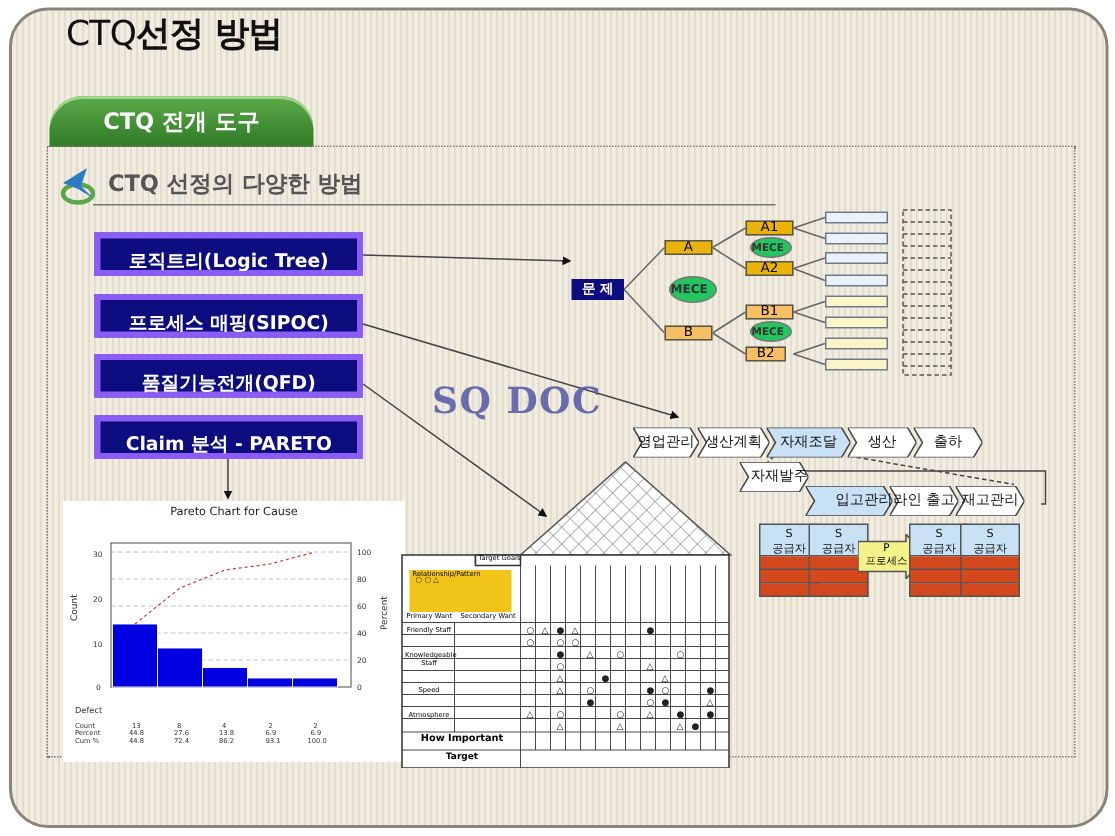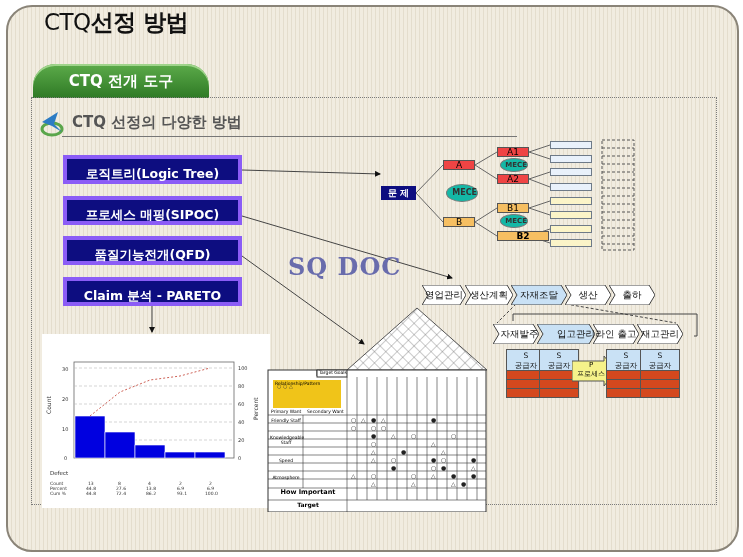--- a/index.html
+++ b/index.html
@@ -11,26 +11,26 @@
   .tab{position:absolute;left:33px;top:64px;width:176px;height:34px;border-radius:22px 22px 0 0;
     background:linear-gradient(#5cab4a,#2f7a25);color:#fff;font-weight:bold;font-size:15px;text-align:center;line-height:34px;
     box-shadow:inset 0 2px 0 #9fd48b;}
   .content{position:absolute;left:31px;top:97px;width:686px;height:408px;border:1px dotted #7b7b7b;box-sizing:border-box;}
   .subtitle{position:absolute;left:72px;top:113px;font-size:15px;font-weight:bold;color:#555;}
   .sub-line{position:absolute;left:62px;top:136px;width:455px;height:1px;background:#777;}
   .sub-icon{position:absolute;left:38px;top:110px;width:28px;height:28px;}
   .method-btn{position:absolute;left:63px;width:179px;height:29px;background:#0d0d80;color:#fff;font-weight:bold;font-size:12.5px;
     text-align:center;line-height:29px;border:4px solid #8b5cf6;box-sizing:border-box;cursor:pointer;}
   .node{position:absolute;font-size:9px;text-align:center;box-sizing:border-box;border:1px solid #555;}
-  .node.blue{background:#ef4444;}
+  .node.blue{background:#eab308;}
   .node.orange{background:#f6bf62;}
   .node.leafb{background:#e9f1fb;border:1px solid #6e7a88;}
   .node.leafy{background:#fbf4c8;border:1px solid #6e7a88;}
   .problem{position:absolute;left:381px;top:186px;width:35px;height:14px;background:#0d0d80;color:#fff;font-size:9px;font-weight:bold;text-align:center;line-height:14px;}
-  .mece{position:absolute;font-size:8px;font-weight:bold;color:#333;background:#14b8a6;border:1px solid #777;border-radius:50%;text-align:right;}
+  .mece{position:absolute;font-size:8px;font-weight:bold;color:#333;background:#22c55e;border:1px solid #777;border-radius:50%;text-align:left;}
   .chev{position:absolute;height:20px;font-size:9.5px;line-height:20px;text-align:center;color:#111;}
   .chev svg{position:absolute;left:0;top:0;}
   .chev span{position:relative;}
   .sbox{position:absolute;width:40px;}
   .sbox .hd{height:22px;background:#c9e1f5;border:1px solid #555;font-size:7.5px;text-align:center;line-height:10px;color:#111;box-sizing:border-box;padding-top:1px;}
   .sbox .rw{height:9px;background:#d4481e;border:1px solid #555;border-top:none;box-sizing:border-box;}
   .pareto{position:absolute;left:42px;top:334px;width:228px;height:174px;background:#fff;}
   .watermark{position:absolute;left:288px;top:252px;font-family:"DejaVu Serif","Liberation Serif",serif;font-weight:bold;font-size:24px;color:#5b5fa8;opacity:0.9;letter-spacing:1px;}
   .qfd{position:absolute;left:267px;top:300px;width:228px;height:212px;}
 </style>
@@ -105,21 +105,21 @@
   <polyline points="694,336 697,336 697,314 513,314 513,321" fill="none" stroke="#444"></polyline>
 </svg>
 
 <div class="problem">문 제</div>
 <div class="node blue" style="left:443px;top:160px;width:32px;height:10px;line-height:8px;">A</div>
 <div class="node orange" style="left:443px;top:217px;width:32px;height:10px;line-height:8px;">B</div>
 <div class="mece" style="left:446px;top:184px;width:30px;height:16px;line-height:16px;">MECE</div>
 <div class="node blue" style="left:497px;top:147px;width:32px;height:10px;line-height:8px;">A1</div>
 <div class="node blue" style="left:497px;top:174px;width:32px;height:10px;line-height:8px;">A2</div>
 <div class="node orange" style="left:497px;top:203px;width:32px;height:10px;line-height:8px;">B1</div>
-<div class="node orange" style="left:497px;top:231px;width:52px;height:10px;line-height:8px;font-weight:bold;">B2</div>
+<div class="node orange" style="left:497px;top:231px;width:27px;height:10px;line-height:8px;">B2</div>
 <div class="mece" style="left:500px;top:158px;width:26px;height:12px;line-height:12px;font-size:7px;">MECE</div>
 <div class="mece" style="left:500px;top:214px;width:26px;height:12px;line-height:12px;font-size:7px;">MECE</div>
 <div class="node leafb" style="left:550px;top:141px;width:42px;height:8px;"></div>
 <div class="node leafb" style="left:550px;top:155px;width:42px;height:8px;"></div>
 <div class="node leafb" style="left:550px;top:168px;width:42px;height:8px;"></div>
 <div class="node leafb" style="left:550px;top:183px;width:42px;height:8px;"></div>
 <div class="node leafy" style="left:550px;top:197px;width:42px;height:8px;"></div>
 <div class="node leafy" style="left:550px;top:211px;width:42px;height:8px;"></div>
 <div class="node leafy" style="left:550px;top:225px;width:42px;height:8px;"></div>
 <div class="node leafy" style="left:550px;top:239px;width:42px;height:8px;"></div>
@@ -143,21 +143,21 @@
   <svg width="46" height="20">
       <polygon points="0,0 40,0 46,10 40,20 0,20 6,10" fill="#fff" stroke="#444"></polygon>
     </svg>
   <span>생산</span></div>
 <div class="chev" style="left:609px;top:285px;width:46px;">
   <svg width="46" height="20">
       <polygon points="0,0 40,0 46,10 40,20 0,20 6,10" fill="#fff" stroke="#444"></polygon>
     </svg>
   <span>출하</span></div>
 
-<div class="chev" style="left:493px;top:324px;width:53px;">
+<div class="chev" style="left:493px;top:308px;width:53px;">
   <svg width="46" height="20">
       <polygon points="0,0 40,0 46,10 40,20 0,20 6,10" fill="#fff" stroke="#444"></polygon>
     </svg>
   <span>자재발주</span></div>
 <div class="chev" style="left:537px;top:324px;width:78px;">
   <svg width="58" height="20">
       <polygon points="0,0 52,0 58,10 52,20 0,20 6,10" fill="#c9e1f5" stroke="#444"></polygon>
     </svg>
   <span>입고관리</span></div>
 <div class="chev" style="left:593px;top:324px;width:46px;">
@@ -213,20 +213,21 @@
       <div>공급자</div>
     </div>
   <div class="rw"></div>
     <div class="rw"></div>
     <div class="rw"></div>
   </div>
 
 <div class="watermark">SQ DOC</div>
 
 <div class="pareto">
+  <div style="position:absolute;left:0;top:2px;width:228px;text-align:center;font-size:7.5px;color:#222;">Pareto Chart for Cause</div>
   <svg width="228" height="174" style="position:absolute;left:0;top:0;">
     <rect x="32" y="28" width="160" height="96" fill="#fff" stroke="#666" stroke-width="0.8"></rect>
     <g stroke="#bbb" stroke-dasharray="3,2" stroke-width="0.6">
       <line x1="32" y1="34" x2="192" y2="34"></line>
         <line x1="32" y1="52" x2="192" y2="52"></line>
       <line x1="32" y1="70" x2="192" y2="70"></line>
         <line x1="32" y1="88" x2="192" y2="88"></line>
       <line x1="32" y1="106" x2="192" y2="106"></line>
     </g>
     <rect x="33" y="82" width="30" height="42" fill="#0000e0" stroke="#fff" stroke-width="0.6"></rect>

